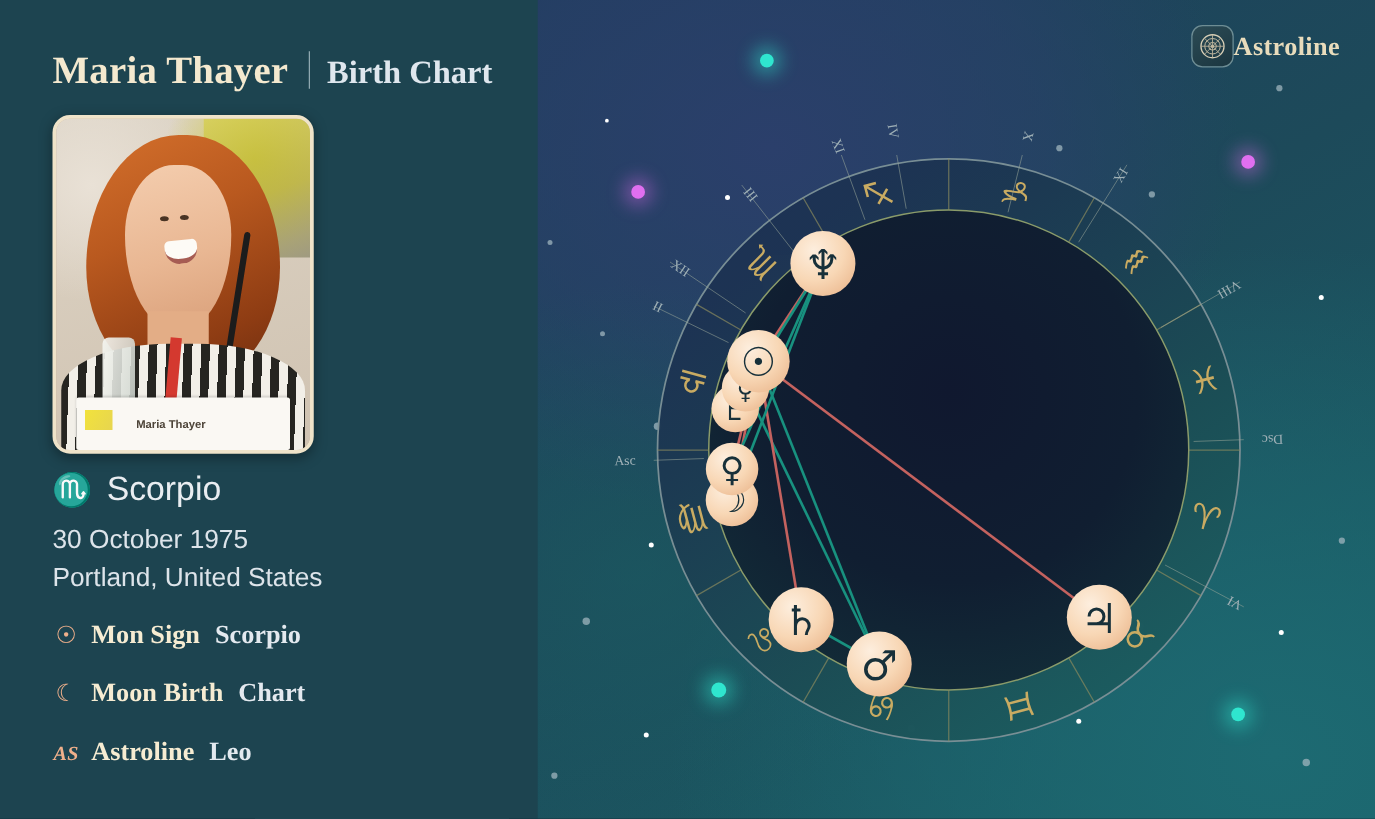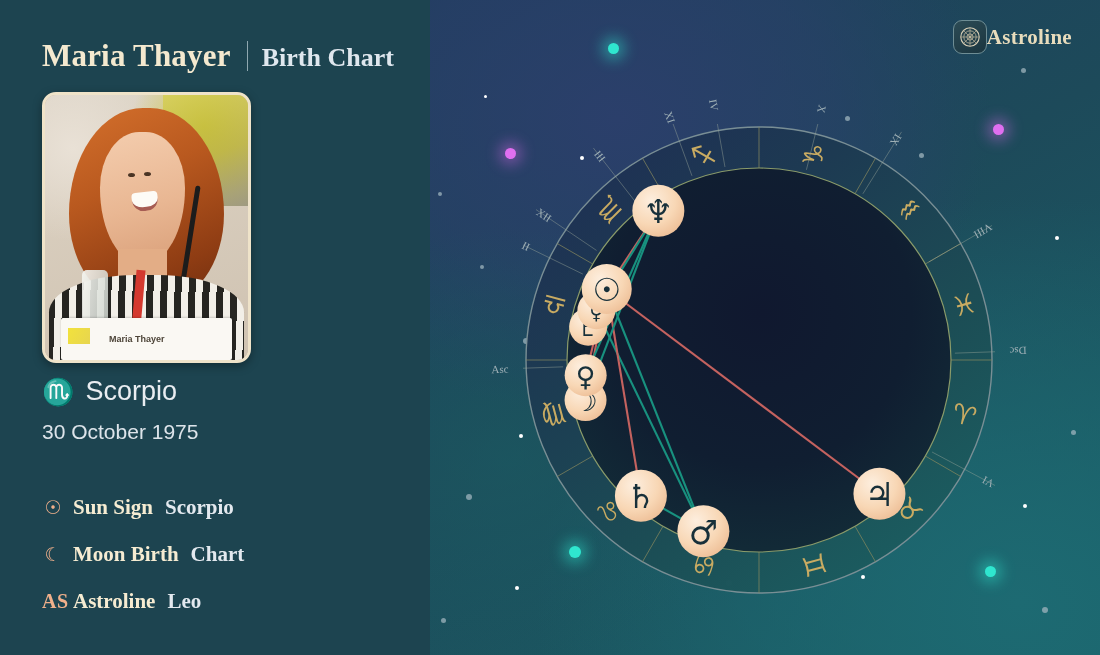--- a/index.html
+++ b/index.html
@@ -212,23 +212,24 @@
 
   .statrow .ic {
     width: 22px;
     display: inline-block;
     text-align: center;
     font-size: 19px;
     color: #f0b08b;
     line-height: 1;
   }
   .statrow .ic.small {
-    font-size: 20px;
+    font-size: 16px;
     font-weight: bold;
     letter-spacing: 0.5px;
+    font-style: italic;
   }
   .statrow .lbl {
     font-size: 21px;
     font-weight: bold;
     color: #f6ecd2;
   }
   .statrow .val {
     font-size: 21px;
     font-weight: bold;
     color: #e3e9ef;
@@ -495,24 +496,25 @@
         <div class="nm">Maria Thayer</div>
       </div>
     </div>
 
     <div id="signline">
       <span class="glyph">♏</span>
       <span class="name">Scorpio</span>
     </div>
 
     <div class="meta" id="meta-date">30 October 1975</div>
+    <div class="meta" id="meta-place">Portland, United States</div>
 
     <div class="statrow" id="row-sun">
       <span class="ic">☉</span>
-      <span class="lbl">Sun Sign</span>
+      <span class="lbl">Mon Sign</span>
       <span class="val">Scorpio</span>
     </div>
 
     <div class="statrow" id="row-moon">
       <span class="ic">☾</span>
       <span class="lbl">Moon Birth</span>
       <span class="val">Chart</span>
     </div>
 
     <div class="statrow" id="row-asc">

